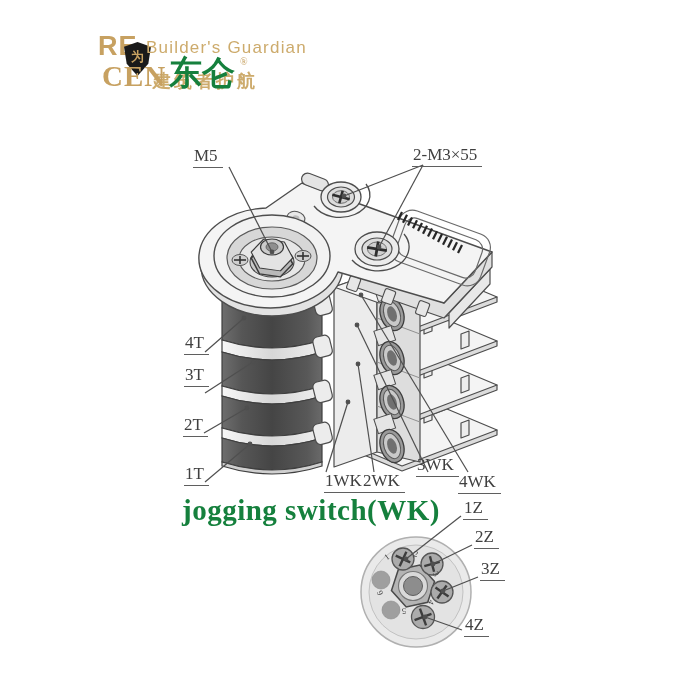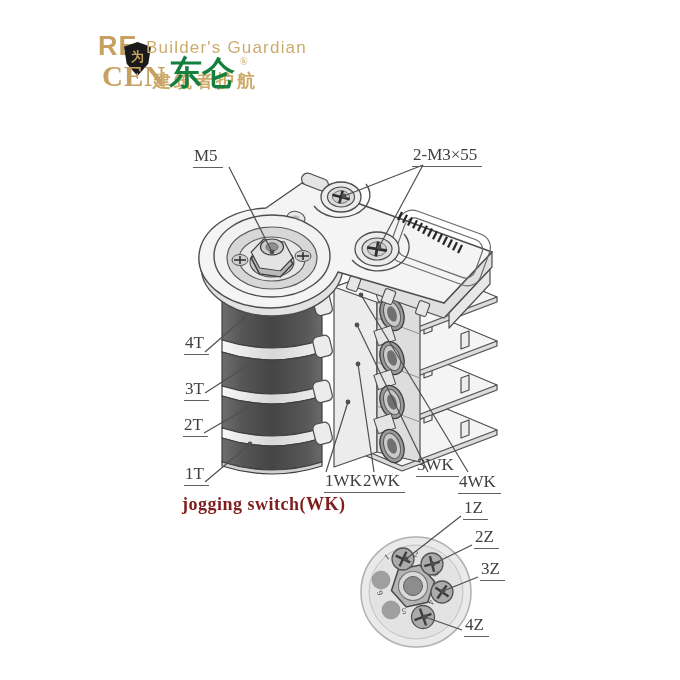--- a/index.html
+++ b/index.html
@@ -21,21 +21,21 @@
   .logo .tag-cn{position:absolute;left:57px;top:25px;font-size:18px;font-weight:bold;
             letter-spacing:3px;color:#cdab6c;white-space:nowrap;margin-top:13px;}
   .logo .shield{position:absolute;left:28px;top:11px;width:27px;height:34px;background:#1a1a1a;
             clip-path:polygon(50% 0,100% 14%,90% 64%,50% 100%,10% 64%,0 14%);
             display:flex;align-items:center;justify-content:center;}
   .logo .shield span{color:#c7a161;font-size:13px;font-weight:bold;margin-top:-4px;}
 
   
   .callout{position:absolute;z-index:2;font-size:17px;color:#404040;line-height:1.05;
            border-bottom:1.5px solid #5f5f5f;padding:0 5px 2px 1px;white-space:nowrap;}
-  .caption{position:absolute;z-index:2;font-weight:bold;font-size:18px;color:#7f1d1d;
+  .caption{position:absolute;z-index:2;font-weight:bold;font-size:29px;color:#15803d;
            white-space:nowrap;letter-spacing:0.5px;text-align:right;}
   .pin-num{position:absolute;z-index:2;font-size:8.5px;color:#3d3d3d;line-height:1;}
 </style>
 </head>
 <body>
 
 <div class="canvas">
 
   <svg class="layer-svg" width="680" height="680" viewBox="0 0 680 680">
     <defs>
@@ -302,21 +302,21 @@
     <span class="tag-en">Builder's Guardian</span>
     <span class="tag-cn">建筑者护航</span>
     <span class="cen">CEN</span>
     <span class="cjk">东仑</span>
     <span class="reg">®</span>
   </div>
 
   <span class="callout" style="left:193px;top:147px">M5</span>
   <span class="callout" style="left:412px;top:146px">2-M3×55</span>
   <span class="callout" style="left:184px;top:334px">4T</span>
-  <span class="callout" style="left:184px;top:380px">3T</span>
+  <span class="callout" style="left:184px;top:366px">3T</span>
   <span class="callout" style="left:183px;top:416px">2T</span>
   <span class="callout" style="left:184px;top:465px">1T</span>
   <span class="callout" style="left:324px;top:472px">1WK</span>
   <span class="callout" style="left:362px;top:472px">2WK</span>
   <span class="callout" style="left:416px;top:456px">3WK</span>
   <span class="callout" style="left:458px;top:473px">4WK</span>
   <span class="caption" style="left:182px;top:494px">jogging switch(WK)</span>
   <span class="callout" style="left:463px;top:499px">1Z</span>
   <span class="callout" style="left:474px;top:528px">2Z</span>
   <span class="callout" style="left:480px;top:560px">3Z</span>

